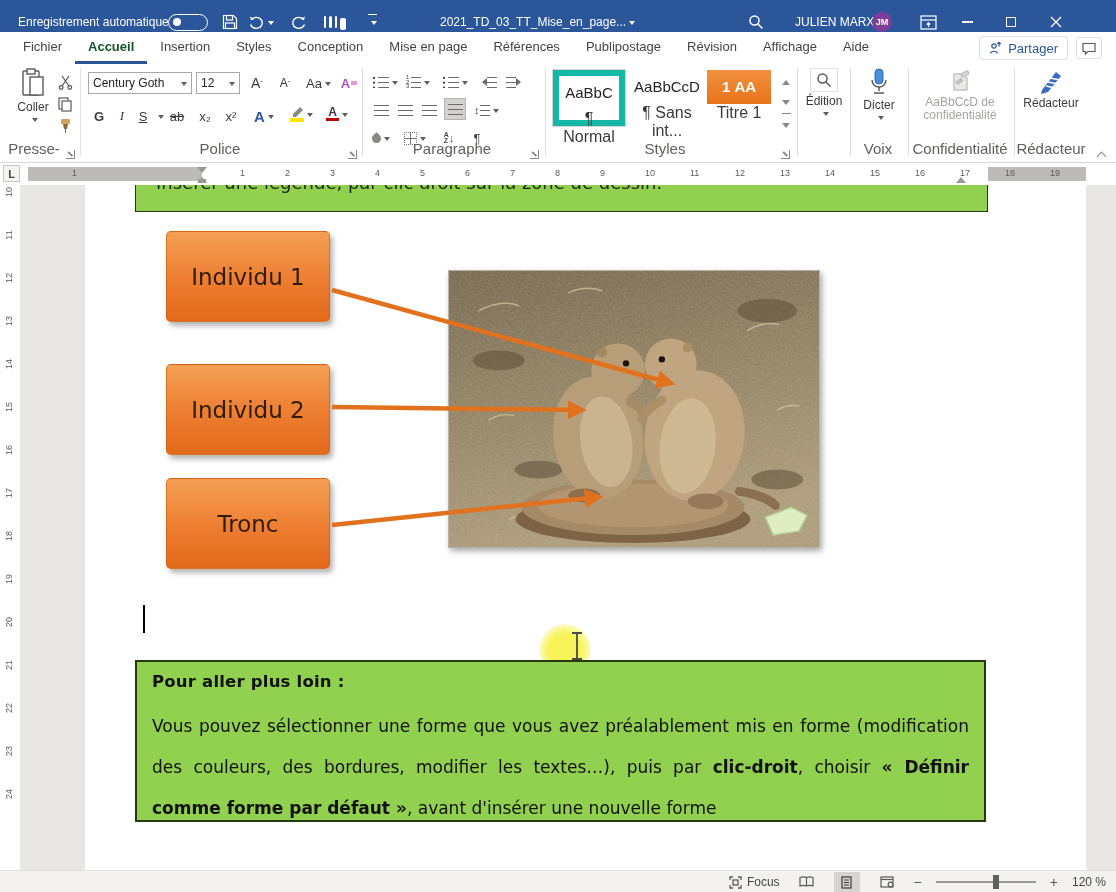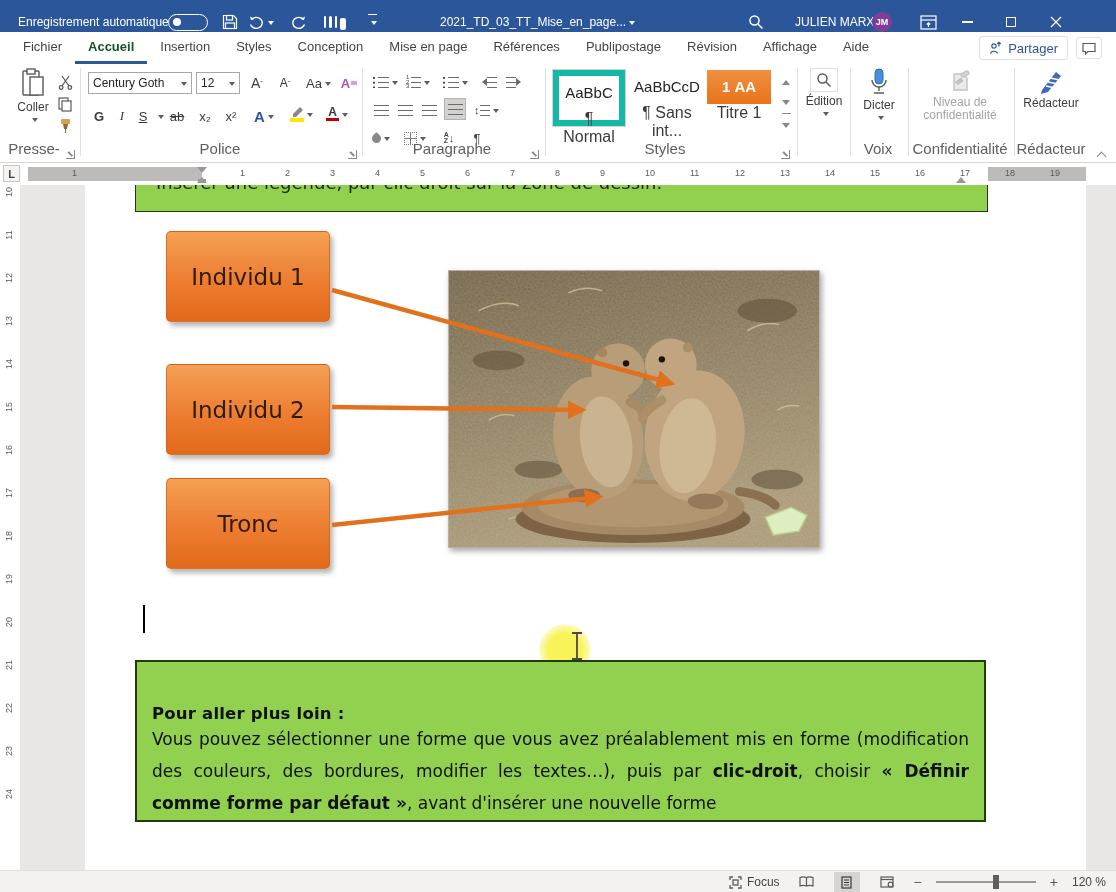--- a/index.html
+++ b/index.html
@@ -67,22 +67,22 @@
              background:linear-gradient(180deg,#f4a055 0%, #ed7d31 55%, #e2691a 100%);
              border:1px solid rgba(205,95,12,.65); box-shadow:3px 4px 5px rgba(110,110,110,.5);
              display:flex; align-items:center; justify-content:center;
              font-family:"DejaVu Sans", sans-serif; font-size:23px; color:#2f1c08; }
 
   #photo { position:absolute; left:363px; top:85px; width:372px; height:278px; box-shadow:2px 3px 6px rgba(0,0,0,.35); border:1px solid #b9b2a6; }
   #arrows { position:absolute; left:0; top:0; width:1001px; height:685px; pointer-events:none; }
 
   #morebox { position:absolute; left:50px; top:475px; width:851px; height:162px; background:#92d050; border:2px solid #233b0c;
              padding:10px 15px 0 15px; font-family:"DejaVu Sans", sans-serif; color:#111; }
-  #morebox h3 { font-size:16.5px; font-weight:bold; letter-spacing:.2px;margin-top:32px; }
-  #morebox p { font-size:17px; line-height:32px; text-align:justify; }
+  #morebox h3 { font-size:16.5px; font-weight:bold; letter-spacing:.2px; }
+  #morebox p { margin-top:15px; font-size:17px; line-height:41px; text-align:justify; }
   #morebox b { font-weight:bold; }
 
   #caret-doc { position:absolute; left:58px; top:420px; width:2px; height:28px; background:#000; }
   #click-halo { position:absolute; left:454px; top:439px; width:52px; height:52px; border-radius:50%;
                 background:radial-gradient(circle, rgba(247,243,80,.95) 0 45%, rgba(247,243,90,.4) 68%, rgba(247,243,90,0) 74%); }
 
   
   #statusbar { position:absolute; left:0; top:870px; width:1116px; height:22px; background:#f3f2f1; border-top:1px solid #e1dfdd;
                font-size:12px; color:#444; }
   #statusbar .left { position:absolute; left:12px; top:0; height:22px; display:flex; gap:22px; align-items:center; }
@@ -406,21 +406,21 @@
   </div>
   <div class="grp-label" style="left:848px;width:60px">Voix</div>
   <div class="vsep" style="left:908px"></div>
 
   <div class="bigbtn gray" style="left:912px;width:96px">
     <svg width="26" height="26" viewBox="0 0 26 26" fill="none" stroke="#c3c1bf" stroke-width="1.4">
       <path d="M7 6h9l4 4v12H7z" fill="#eceae8"></path>
         <rect x="9" y="12" width="6" height="3" transform="rotate(-35 12 13)" fill="#c3c1bf"></rect>
       <rect x="14" y="4" width="8" height="4" rx="2" transform="rotate(-30 18 6)" fill="#d8d6d4"></rect>
     </svg>
-    <span style="text-align:center;line-height:13px">Niveau de confidentialité</span>
+    <span style="text-align:center;line-height:13px">AaBbCcD de confidentialité</span>
   </div>
   <div class="grp-label" style="left:908px;width:104px">Confidentialité</div>
   <div class="vsep" style="left:1014px"></div>
 
   <div class="bigbtn" style="left:1018px;width:66px">
     <svg width="30" height="26" viewBox="0 0 30 26">
       <path d="M6 22L20 4l5 4L12 24l-7 2z" fill="#3a6bbf"></path>
       <path d="M14 10l10 2M12 14l10 2M10 18l9 2" stroke="#fff" stroke-width="1.6"></path>
     </svg>
     <span>Rédacteur</span>

